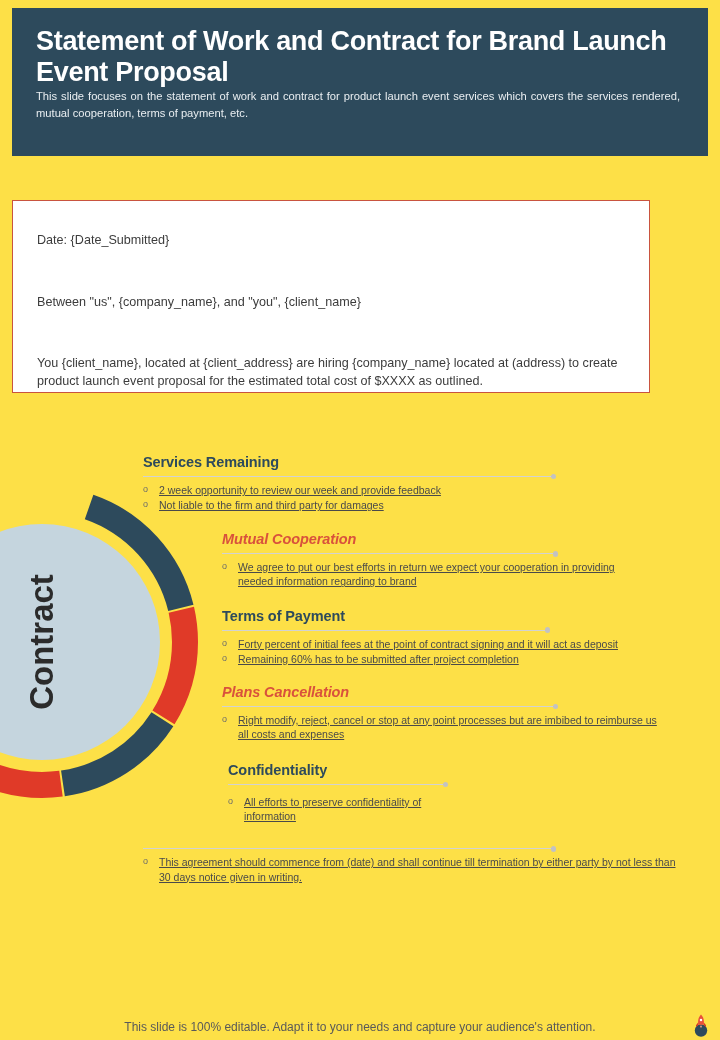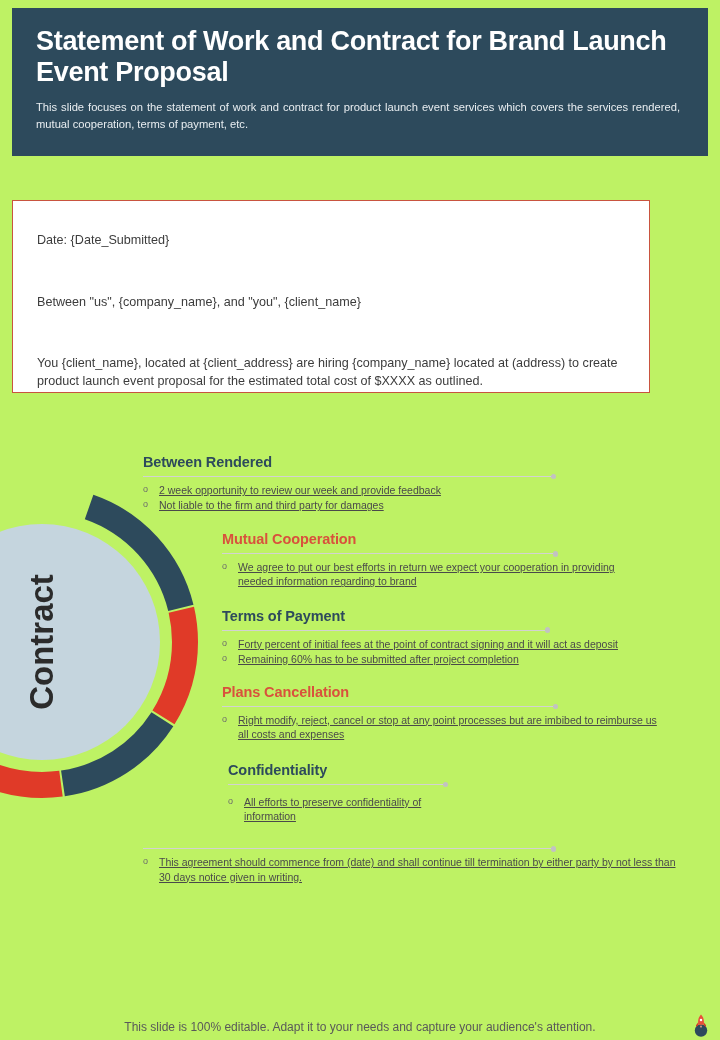--- a/index.html
+++ b/index.html
@@ -9,21 +9,21 @@
     height: 1040px;
     background: #ffffff;
     font-family: "Liberation Sans", sans-serif;
     overflow: hidden;
   }
 
   .slide {
     position: relative;
     width: 720px;
     height: 1040px;
-    background: #bef264;
+    background: #fde047;
     overflow: hidden;
   }
 
   
   .header {
     position: absolute;
     left: 12px;
     top: 8px;
     width: 696px;
     height: 148px;
@@ -31,21 +31,21 @@
     padding: 18px 28px 0 24px;
   }
   .header-title {
     color: #ffffff;
     font-size: 27px;
     font-weight: bold;
     line-height: 1.15;
     letter-spacing: -0.3px;
   }
   .header-sub {
-    margin-top: 11px;
+    margin-top: 0;
     color: #e9eef1;
     font-size: 11.2px;
     line-height: 1.5;
     max-width: 645px;
     text-align: justify;
   }
 
   
   .contract-box {
     position: absolute;
@@ -105,21 +105,21 @@
   .section { position: relative; }
 
   .sec-title {
     font-size: 14.5px;
     font-weight: bold;
     letter-spacing: -0.1px;
     line-height: 1.1;
     padding-bottom: 5px;
   }
   .sec-title.navy { color: #2d4a5c; }
-  .sec-title.red  { color: #d9513c; }
+  .sec-title.red  { color: #d9513c; font-style: italic; }
 
   .connector {
     position: relative;
     height: 1px;
     background: #d2d2d2;
   }
   .connector .dot {
     position: absolute;
     right: -3px;
     top: -2.2px;
@@ -194,21 +194,21 @@
       </g>
     </svg>
     <div class="donut-label">
       <span>Contract</span>
     </div>
   </div>
 
   <div class="sections">
 
     <div class="section" style="margin-left:143px; width:410px;">
-      <div class="sec-title navy">Between Rendered</div>
+      <div class="sec-title navy">Services Remaining</div>
       <div class="connector">
           <span class="dot"></span>
         </div>
       <div class="bullets">
         <div class="bullet">
           <span class="mark">o</span>
           <span class="btxt">2 week opportunity to review our week and provide feedback</span>
         </div>
         <div class="bullet">
           <span class="mark">o</span>

